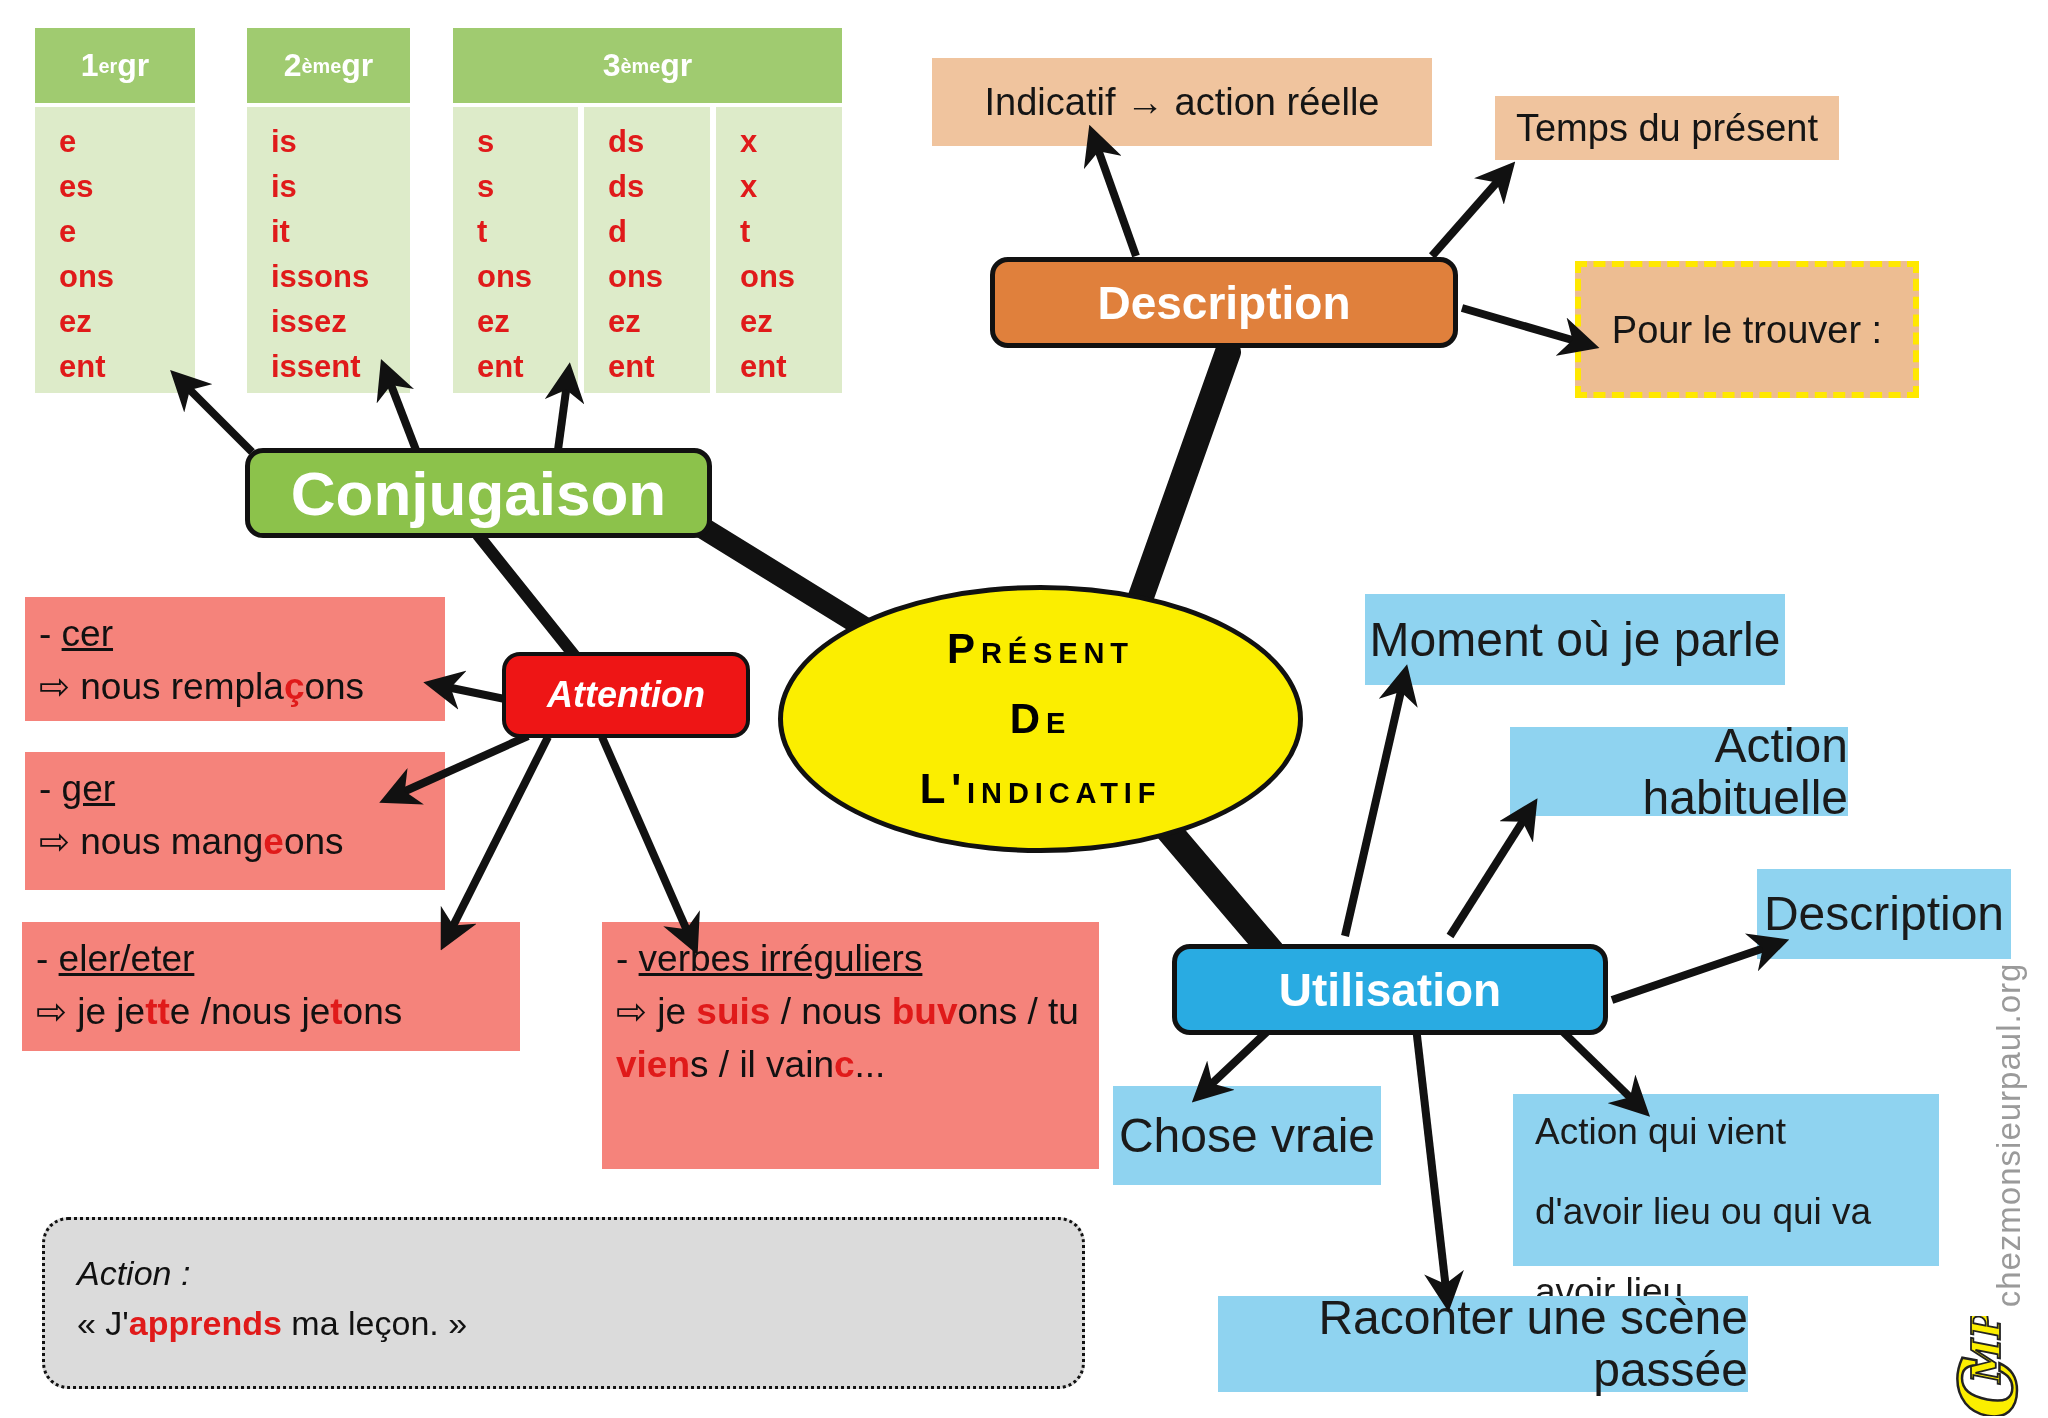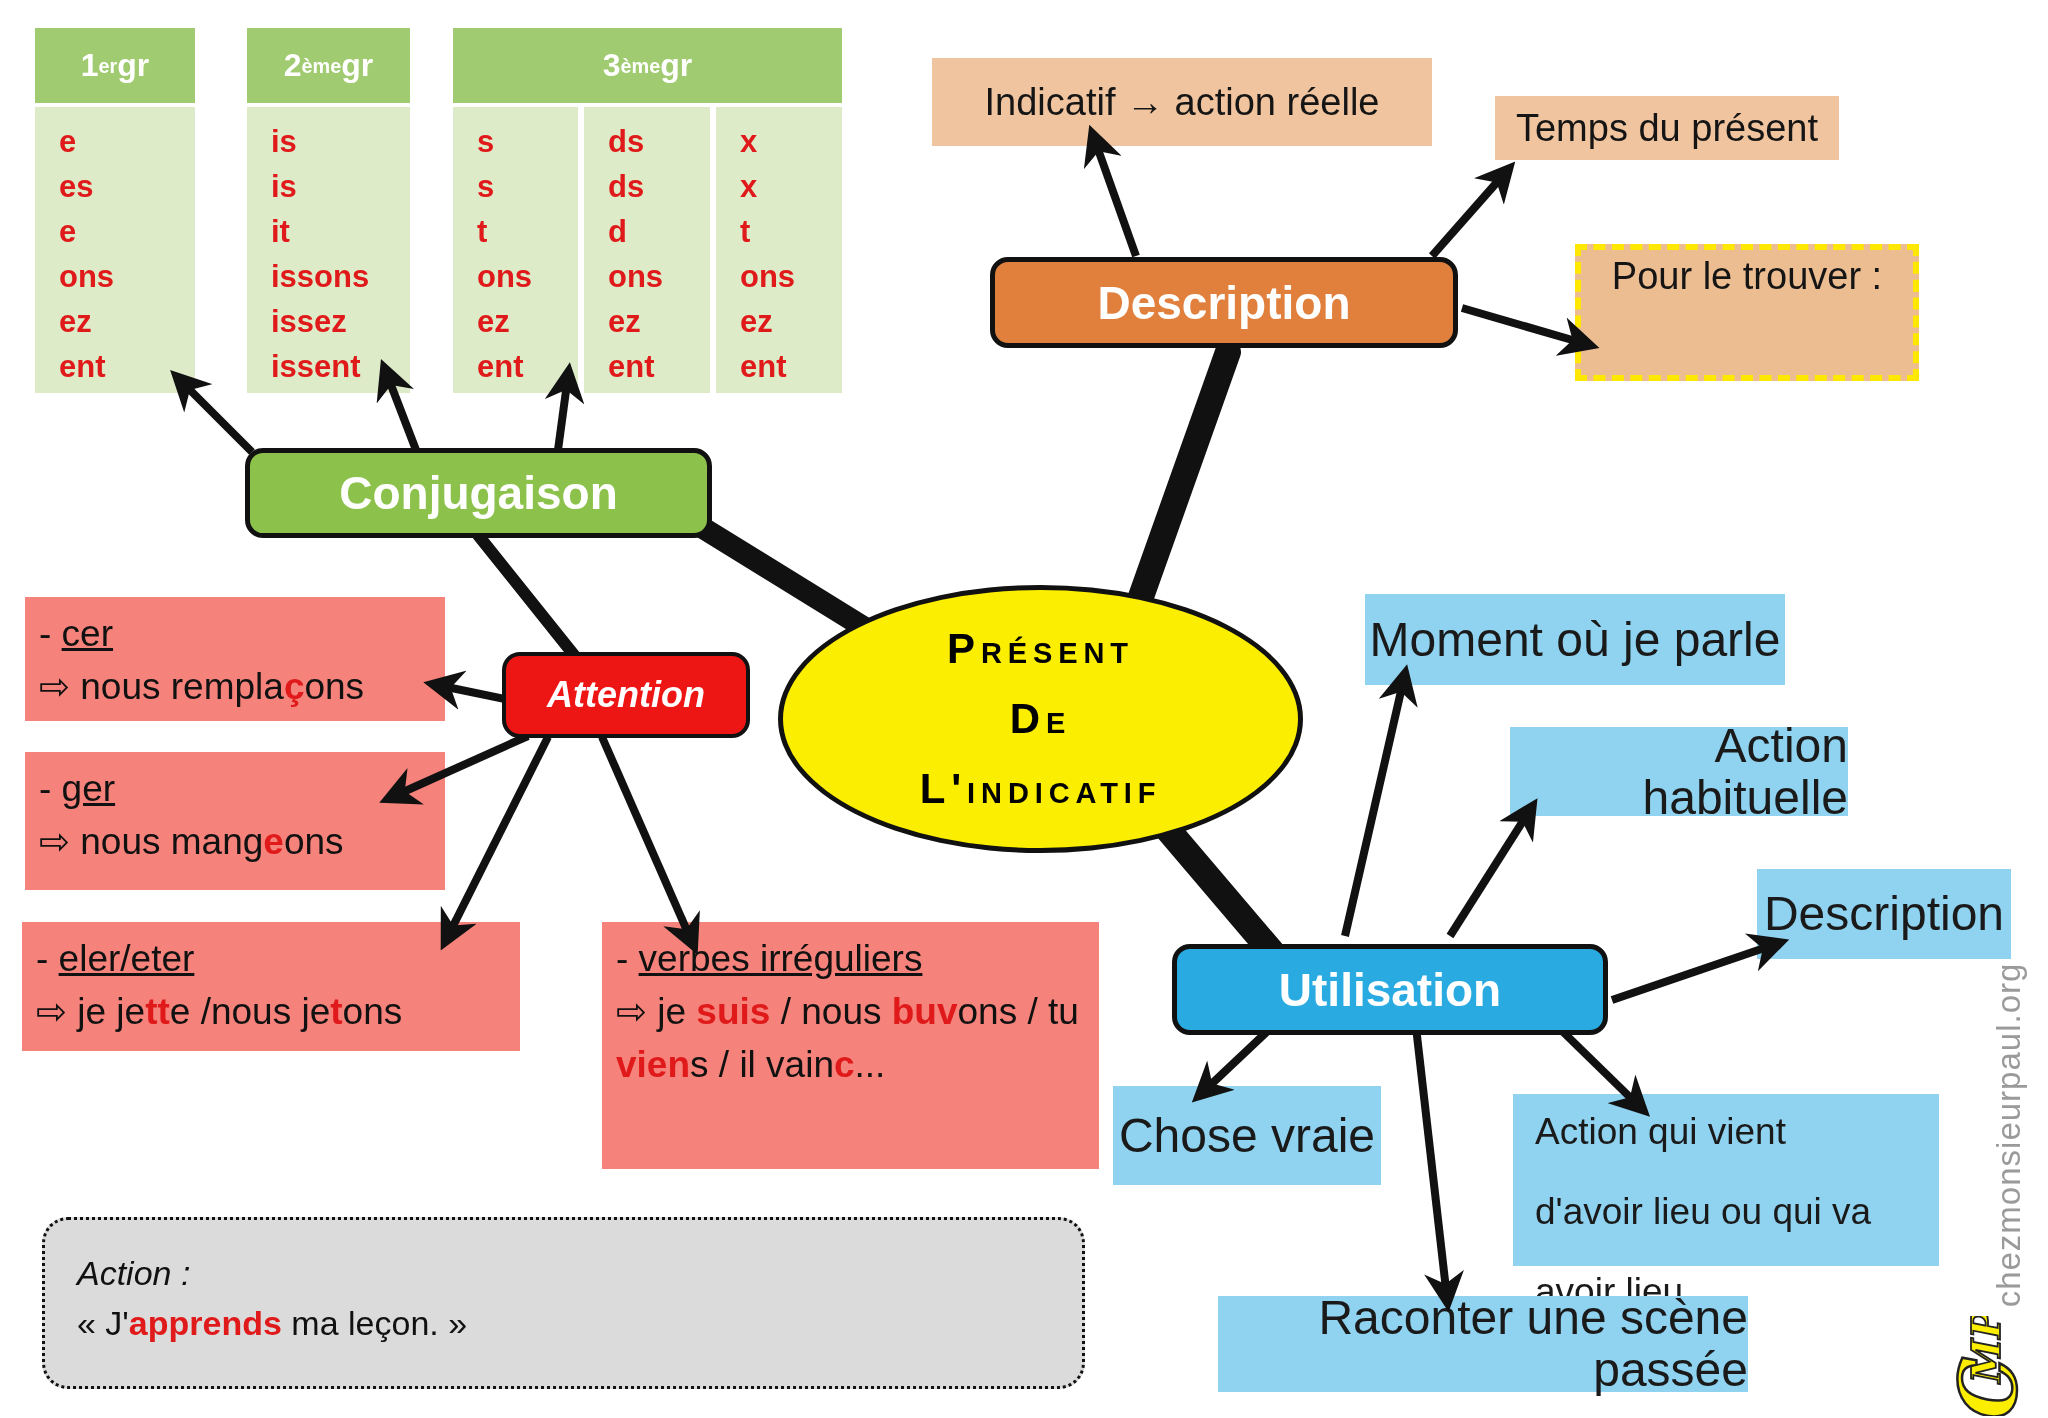--- a/index.html
+++ b/index.html
@@ -10,21 +10,21 @@
   
   .tbl-header{background:#A0CB70;color:#ffffff;font-weight:bold;font-size:32px;
               display:flex;align-items:center;justify-content:center;z-index:2;}
   .tbl-body{background:#DDEBC9;color:#E01A1A;font-weight:bold;font-size:31px;
             padding:12px 0 0 24px;line-height:45px;z-index:2;}
   .sup{vertical-align:super;font-size:0.62em;line-height:0;}
 
   
   .node{border:5px solid #111111;border-radius:18px;color:#ffffff;font-weight:bold;
         display:flex;align-items:center;justify-content:center;z-index:4;}
-  .node-green{background:#8CC24B;font-size:46px;}
+  .node-green{background:#8CC24B;font-size:62px;}
   .node-orange{background:#E0803C;font-size:46px;}
   .node-blue{background:#29ABE2;font-size:46px;}
   .node-red{background:#EE1515;font-size:36px;font-style:italic;border-width:4px;}
 
   .ellipse{background:#FBEE00;border:5px solid #111111;border-radius:50%;z-index:4;
            display:flex;flex-direction:column;align-items:center;justify-content:center;
            font-weight:800;font-size:42px;letter-spacing:0.14em;font-variant:small-caps;
            color:#000;line-height:70px;text-align:center;}
 
   
@@ -153,21 +153,21 @@
       <div>L'indicatif</div>
     </div>
 
   <div class="abs node node-green" style="left:245px;top:448px;width:467px;height:90px;">Conjugaison</div>
   <div class="abs node node-red" style="left:502px;top:652px;width:248px;height:86px;">Attention</div>
   <div class="abs node node-orange" style="left:990px;top:257px;width:468px;height:91px;">Description</div>
   <div class="abs node node-blue" style="left:1172px;top:936px;width:436px;height:91px;margin-top:8px;">Utilisation</div>
 
   <div class="abs peach" style="left:932px;top:58px;width:500px;height:88px;">Indicatif → action réelle</div>
   <div class="abs peach" style="left:1495px;top:96px;width:344px;height:64px;">Temps du présent</div>
-  <div class="abs peach peach-dashed" style="left:1575px;top:244px;width:344px;height:137px;justify-content:space-between;">
+  <div class="abs peach peach-dashed" style="left:1575px;top:261px;width:344px;height:137px;">
     <div>Pour le trouver :</div>
   </div>
 
   <div class="abs pink" style="left:25px;top:597px;width:420px;height:124px;">
     <div><span>- </span><span class="u">cer</span></div>
     <div><span>⇨ nous rempla</span><span class="red">ç</span><span>ons</span></div>
   </div>
   <div class="abs pink" style="left:25px;top:752px;width:420px;height:138px;">
     <div><span>- </span><span class="u">ger</span></div>
     <div><span>⇨ nous mang</span><span class="red">e</span><span>ons</span></div>

